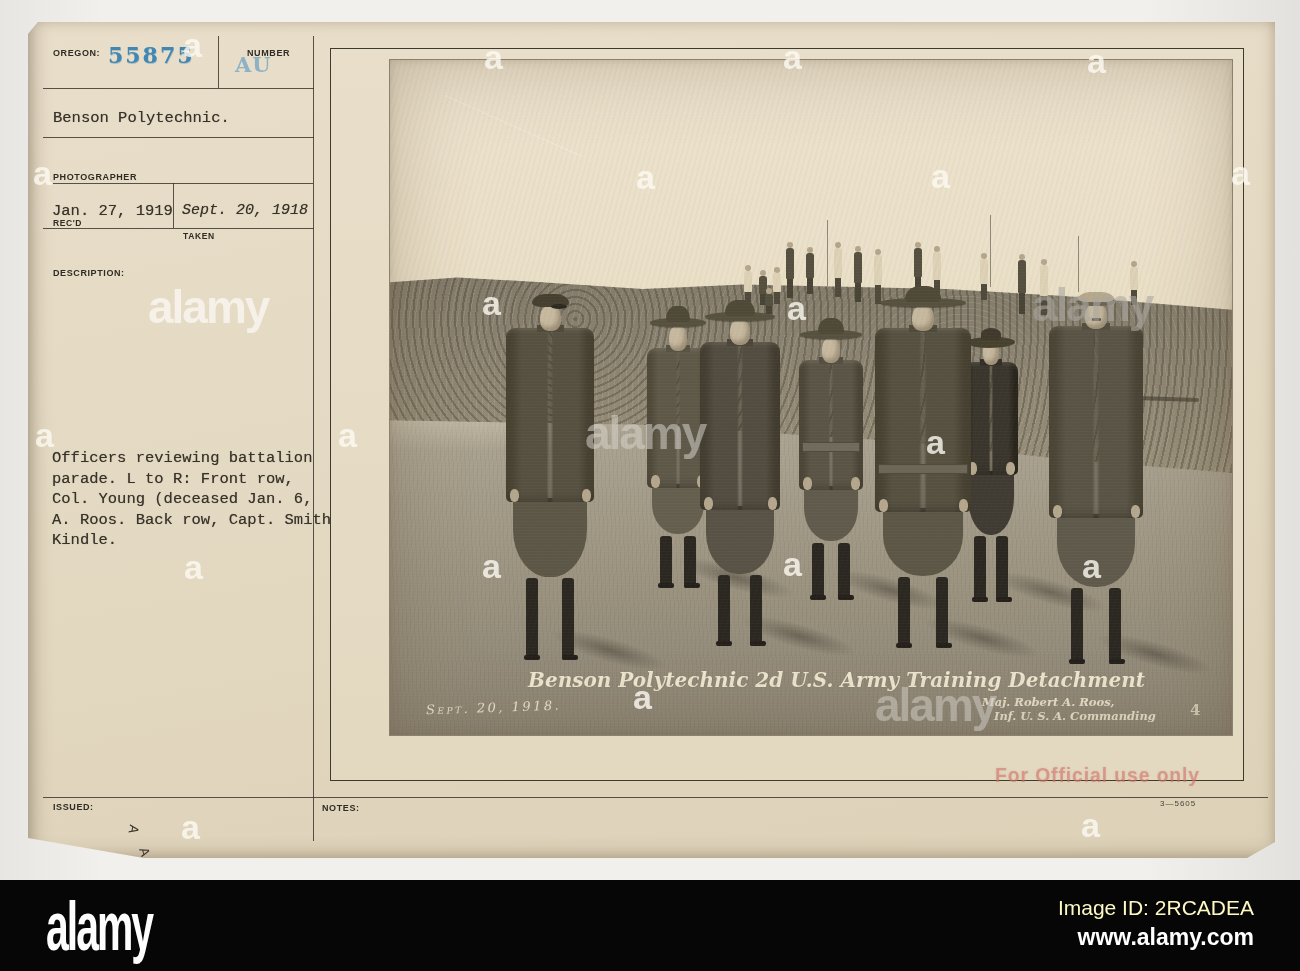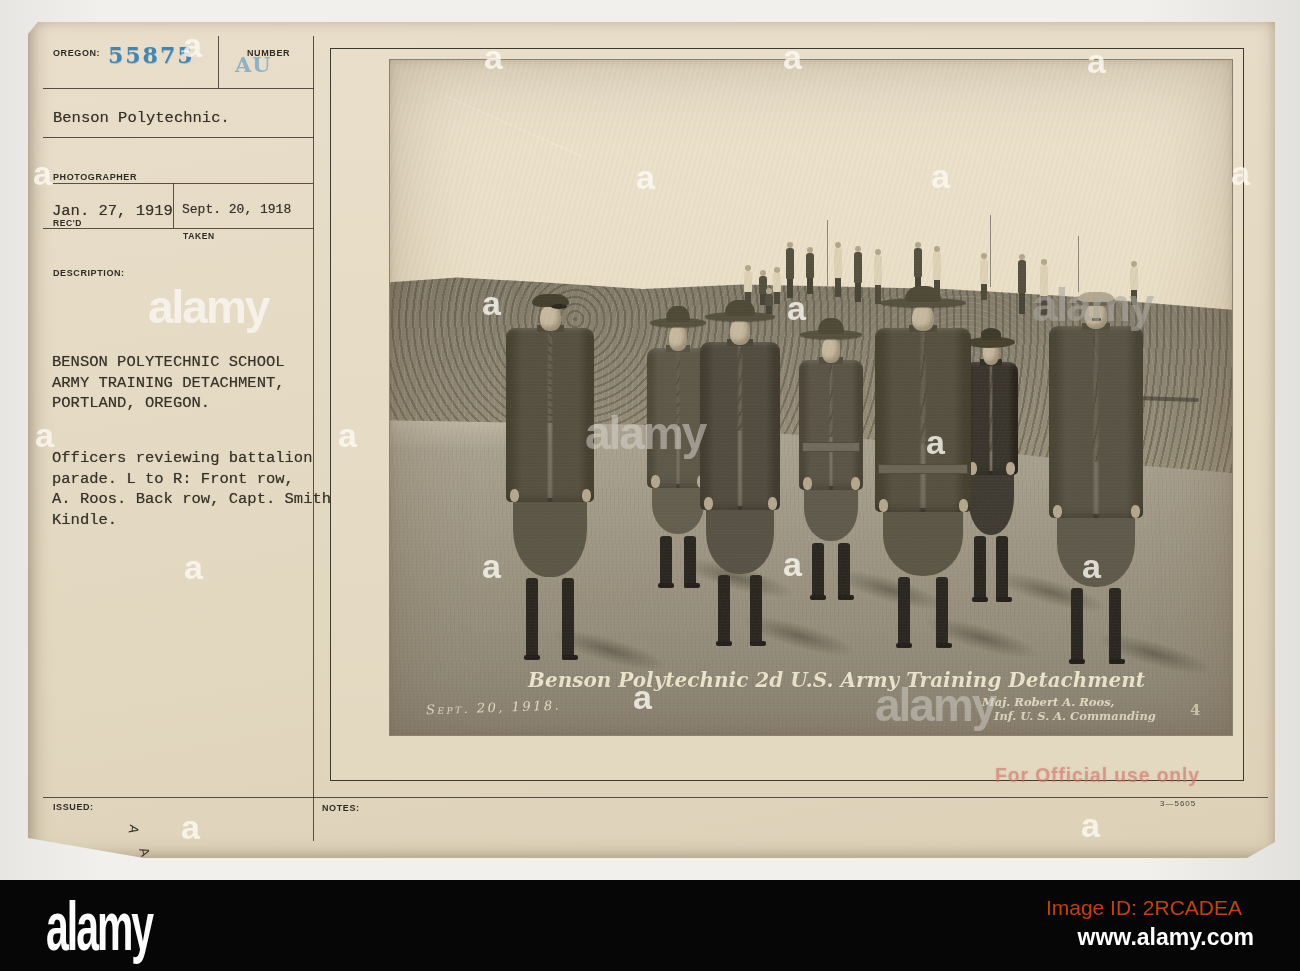--- a/index.html
+++ b/index.html
@@ -71,21 +71,21 @@
   
   .fig-part{position:absolute;}
   
   #wm-layer{position:absolute;inset:0;pointer-events:none;}
   .wm-a{position:absolute;font:bold 34px "Liberation Sans",sans-serif;color:rgba(253,250,243,.8);}
   .wm-word{position:absolute;font:bold 46px "Liberation Sans",sans-serif;letter-spacing:-2px;}
   
   #footer{position:absolute;left:0;top:880px;width:1300px;height:91px;background:#070606;}
   #footer-logo{position:absolute;left:46px;top:6px;font:800 62px "Liberation Sans",sans-serif;
        color:#fdfdfd;letter-spacing:-3px;transform:scale(.66,1.12);transform-origin:left top;}
-  #footer-id{position:absolute;right:58px;top:16px;font:21px "Liberation Sans",sans-serif;color:#c2410c;text-align:right;}
+  #footer-id{position:absolute;right:46px;top:16px;font:21px "Liberation Sans",sans-serif;color:#fef9c3;text-align:right;}
   #footer-url{position:absolute;right:46px;top:44px;font:bold 23px "Liberation Sans",sans-serif;color:#ffffff;}
 </style>
 </head>
 <body>
 
 <div id="card">
 
   <div class="vline" style="left:190px;top:14px;height:52px;"></div>
   <div class="hline" style="left:15px;top:66px;width:271px;"></div>
   <div class="hline" style="left:15px;top:115px;width:271px;"></div>
@@ -96,33 +96,29 @@
   <div class="hline" style="left:15px;top:775px;width:1225px;"></div>
 
   <div class="lbl" style="left:25px;top:26px;">OREGON:</div>
   <div id="subject-number" class="abs" style="left:80px;top:20px;">55875</div>
   <div class="lbl" style="left:219px;top:26px;">NUMBER</div>
   <div id="number-value" class="abs" style="left:207px;top:30px;">AU</div>
   <div class="typed" style="left:25px;top:87px;font-size:15.5px;">Benson Polytechnic.</div>
 
   <div class="lbl" style="left:25px;top:150px;">PHOTOGRAPHER</div>
   <div class="typed" style="left:24px;top:180px;font-size:15.5px;">Jan. 27, 1919</div>
-  <div class="typed" style="left:154px;top:180px;font-size:13px;">Sept. 20, 1918</div>
+  <div class="typed" style="left:154px;top:180px;font-size:15px;font-style:italic;">Sept. 20, 1918</div>
   <div class="lbl lbl-sm" style="left:25px;top:196px;">REC'D</div>
   <div class="lbl lbl-sm" style="left:155px;top:197px;margin-top:12px;">TAKEN</div>
 
   <div class="lbl" style="left:25px;top:246px;">DESCRIPTION:</div>
-  <div id="desc-p1" class="typed" style="left:24px;top:330px;font-size:15.5px;">
-      <div class="desc-line">BENSON POLYTECHNIC SCHOOL</div>
-      <div class="desc-line">ARMY TRAINING DETACHMENT,</div>
-      <div class="desc-line">PORTLAND, OREGON.</div>
-    </div>
   <div id="desc-p2" class="typed" style="left:24px;top:426px;font-size:15.5px;">
       <div class="desc-line">Officers reviewing battalion</div>
       <div class="desc-line">parade. L to R: Front row,</div>
+      <div class="desc-line">Col. Young (deceased Jan. 6,</div>
       <div class="desc-line">A. Roos. Back row, Capt. Smith,</div>
       <div class="desc-line">Kindle.</div>
     </div>
 
   <div class="lbl" style="left:25px;top:780px;">ISSUED:</div>
   <div class="lbl" style="left:294px;top:781px;">NOTES:</div>
   <div id="print-code" style="left:1132px;top:777px;">3—5605</div>
   <div id="side-marks">
     <span style="left:101px;top:799px;transform:rotate(100deg);">A</span>
     <span style="left:112px;top:822px;transform:rotate(72deg);">A</span>

